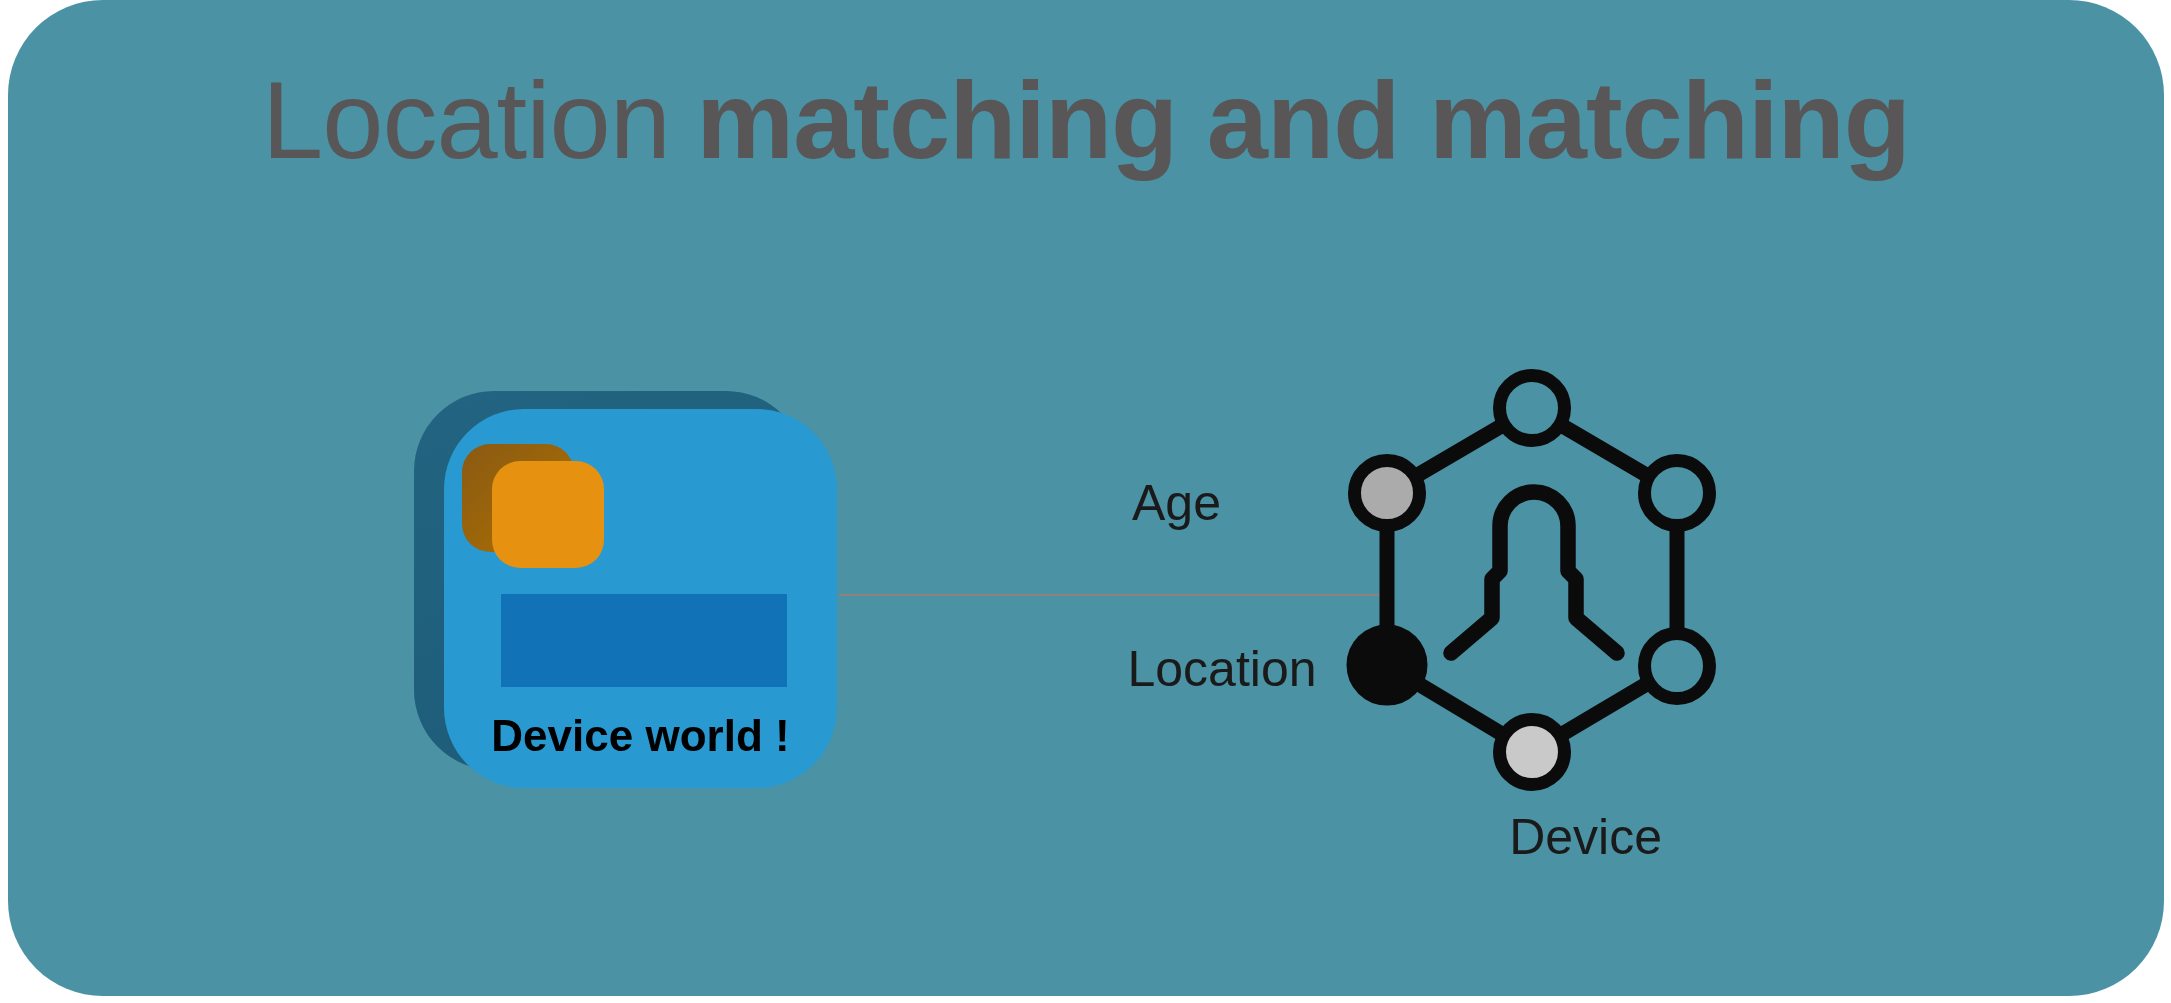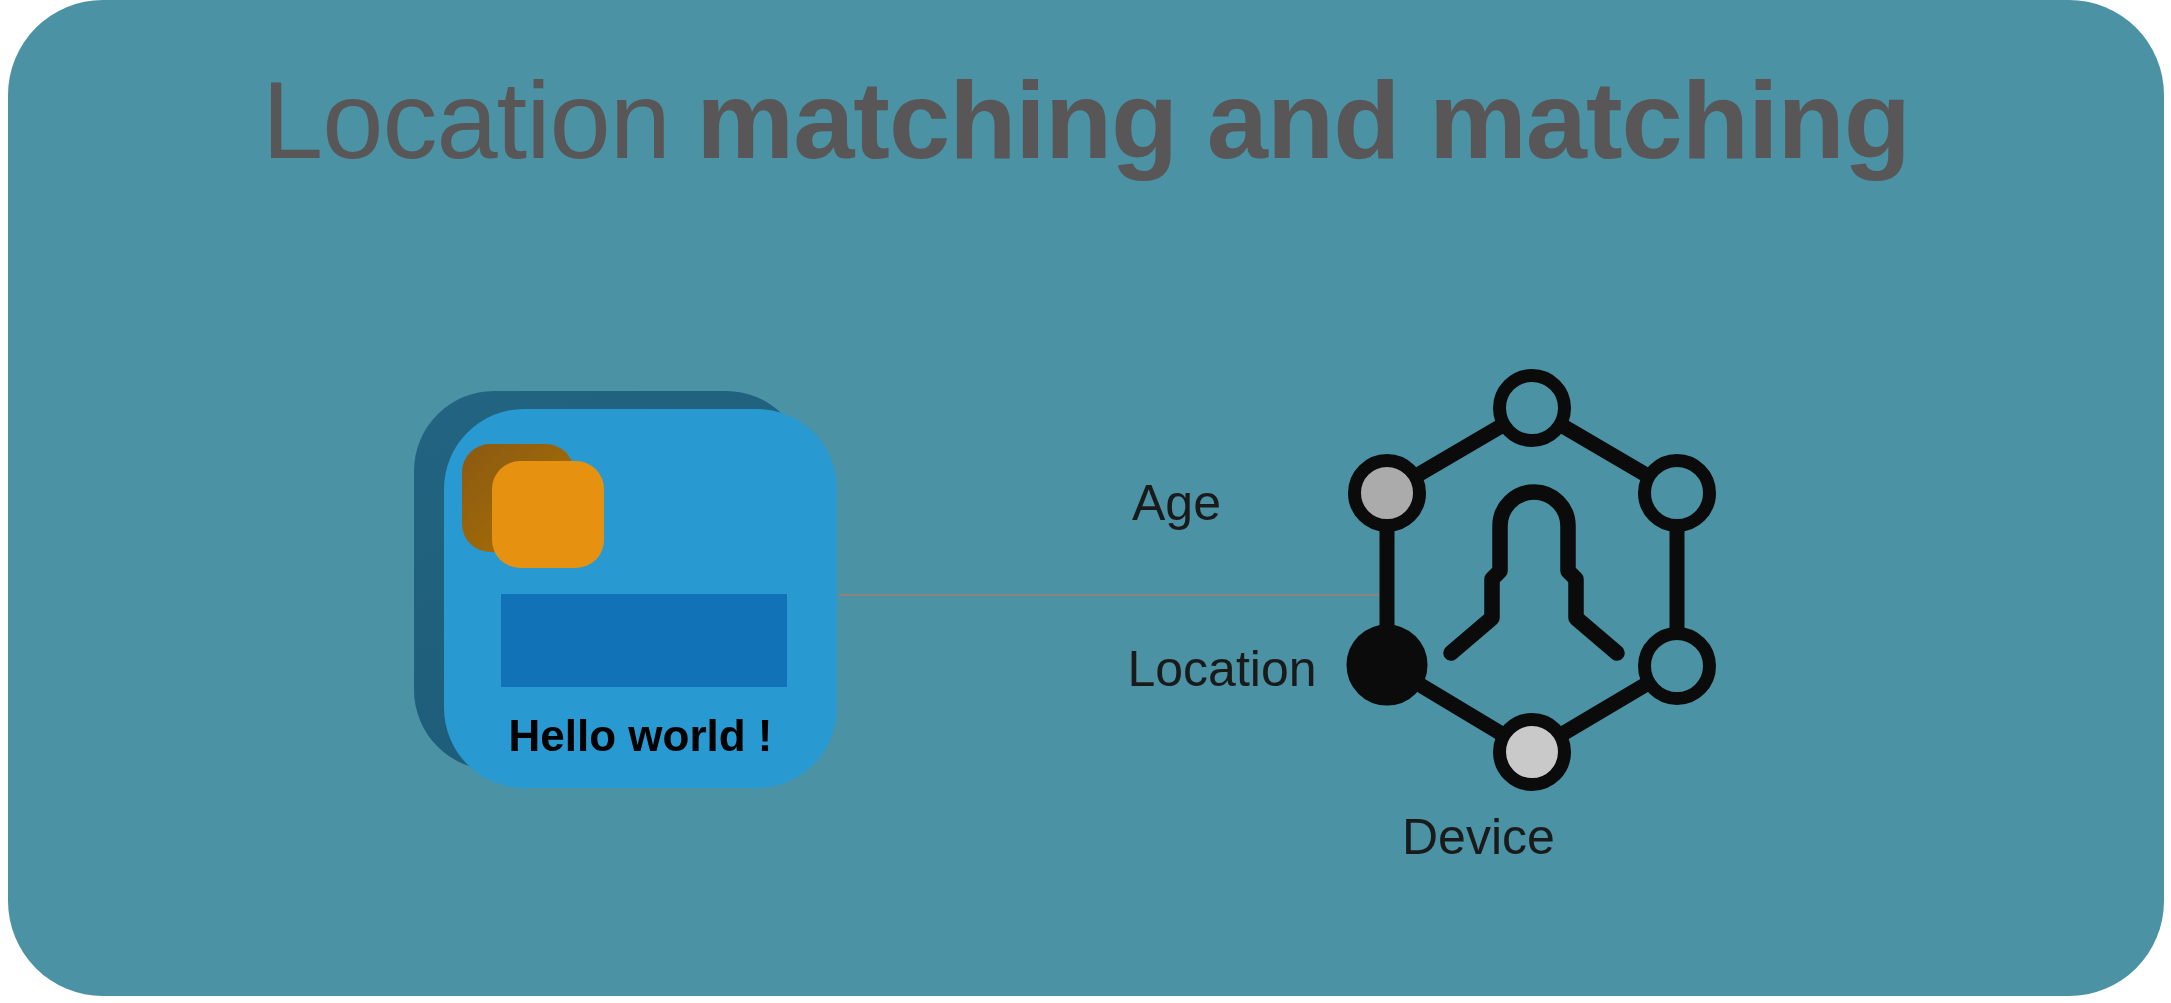--- a/index.html
+++ b/index.html
@@ -73,38 +73,38 @@
   .edge{stroke:var(--outline-black);stroke-width:15;stroke-linecap:round;}
   .node-ring{stroke:var(--outline-black);stroke-width:13;}
   .person{fill:none;stroke:var(--outline-black);stroke-width:15.5;
           stroke-linecap:round;stroke-linejoin:round;}
   .net-label{
     position:absolute;font-size:50px;line-height:1;font-weight:400;
     color:var(--label-black);white-space:nowrap;
   }
   .label-age{left:1132px;top:478px;width:200px;text-align:left;}
   .label-location{left:1112px;top:644px;width:220px;text-align:center;}
-  .label-device{left:1402px;top:812px;width:260px;text-align:left;}
+  .label-device{left:1402px;top:812px;width:260px;text-align:right;}
 </style>
 </head>
 <body>
 
 <div class="panel"></div>
 
 <div class="title">
   <span class="t-regular">Location</span><span class="t-bold">matching and matching</span>
 </div>
 
 <div>
   <div class="card-back"></div>
   <div class="card-face"></div>
   <div class="chip-back"></div>
   <div class="chip"></div>
   <div class="stripe"></div>
-  <div class="card-label">Hello world !</div>
+  <div class="card-label">Device world !</div>
 </div>
 
 <div class="connector"></div>
 
 <svg class="network" width="2171" height="1003" viewBox="0 0 2171 1003" xmlns="http://www.w3.org/2000/svg">
   <g>
     <line class="edge" x1="1532" y1="408" x2="1387" y2="493"></line>
     <line class="edge" x1="1532" y1="408" x2="1677" y2="493"></line>
     <line class="edge" x1="1387" y1="493" x2="1387" y2="665"></line>
     <line class="edge" x1="1677" y1="493" x2="1677" y2="666"></line>

